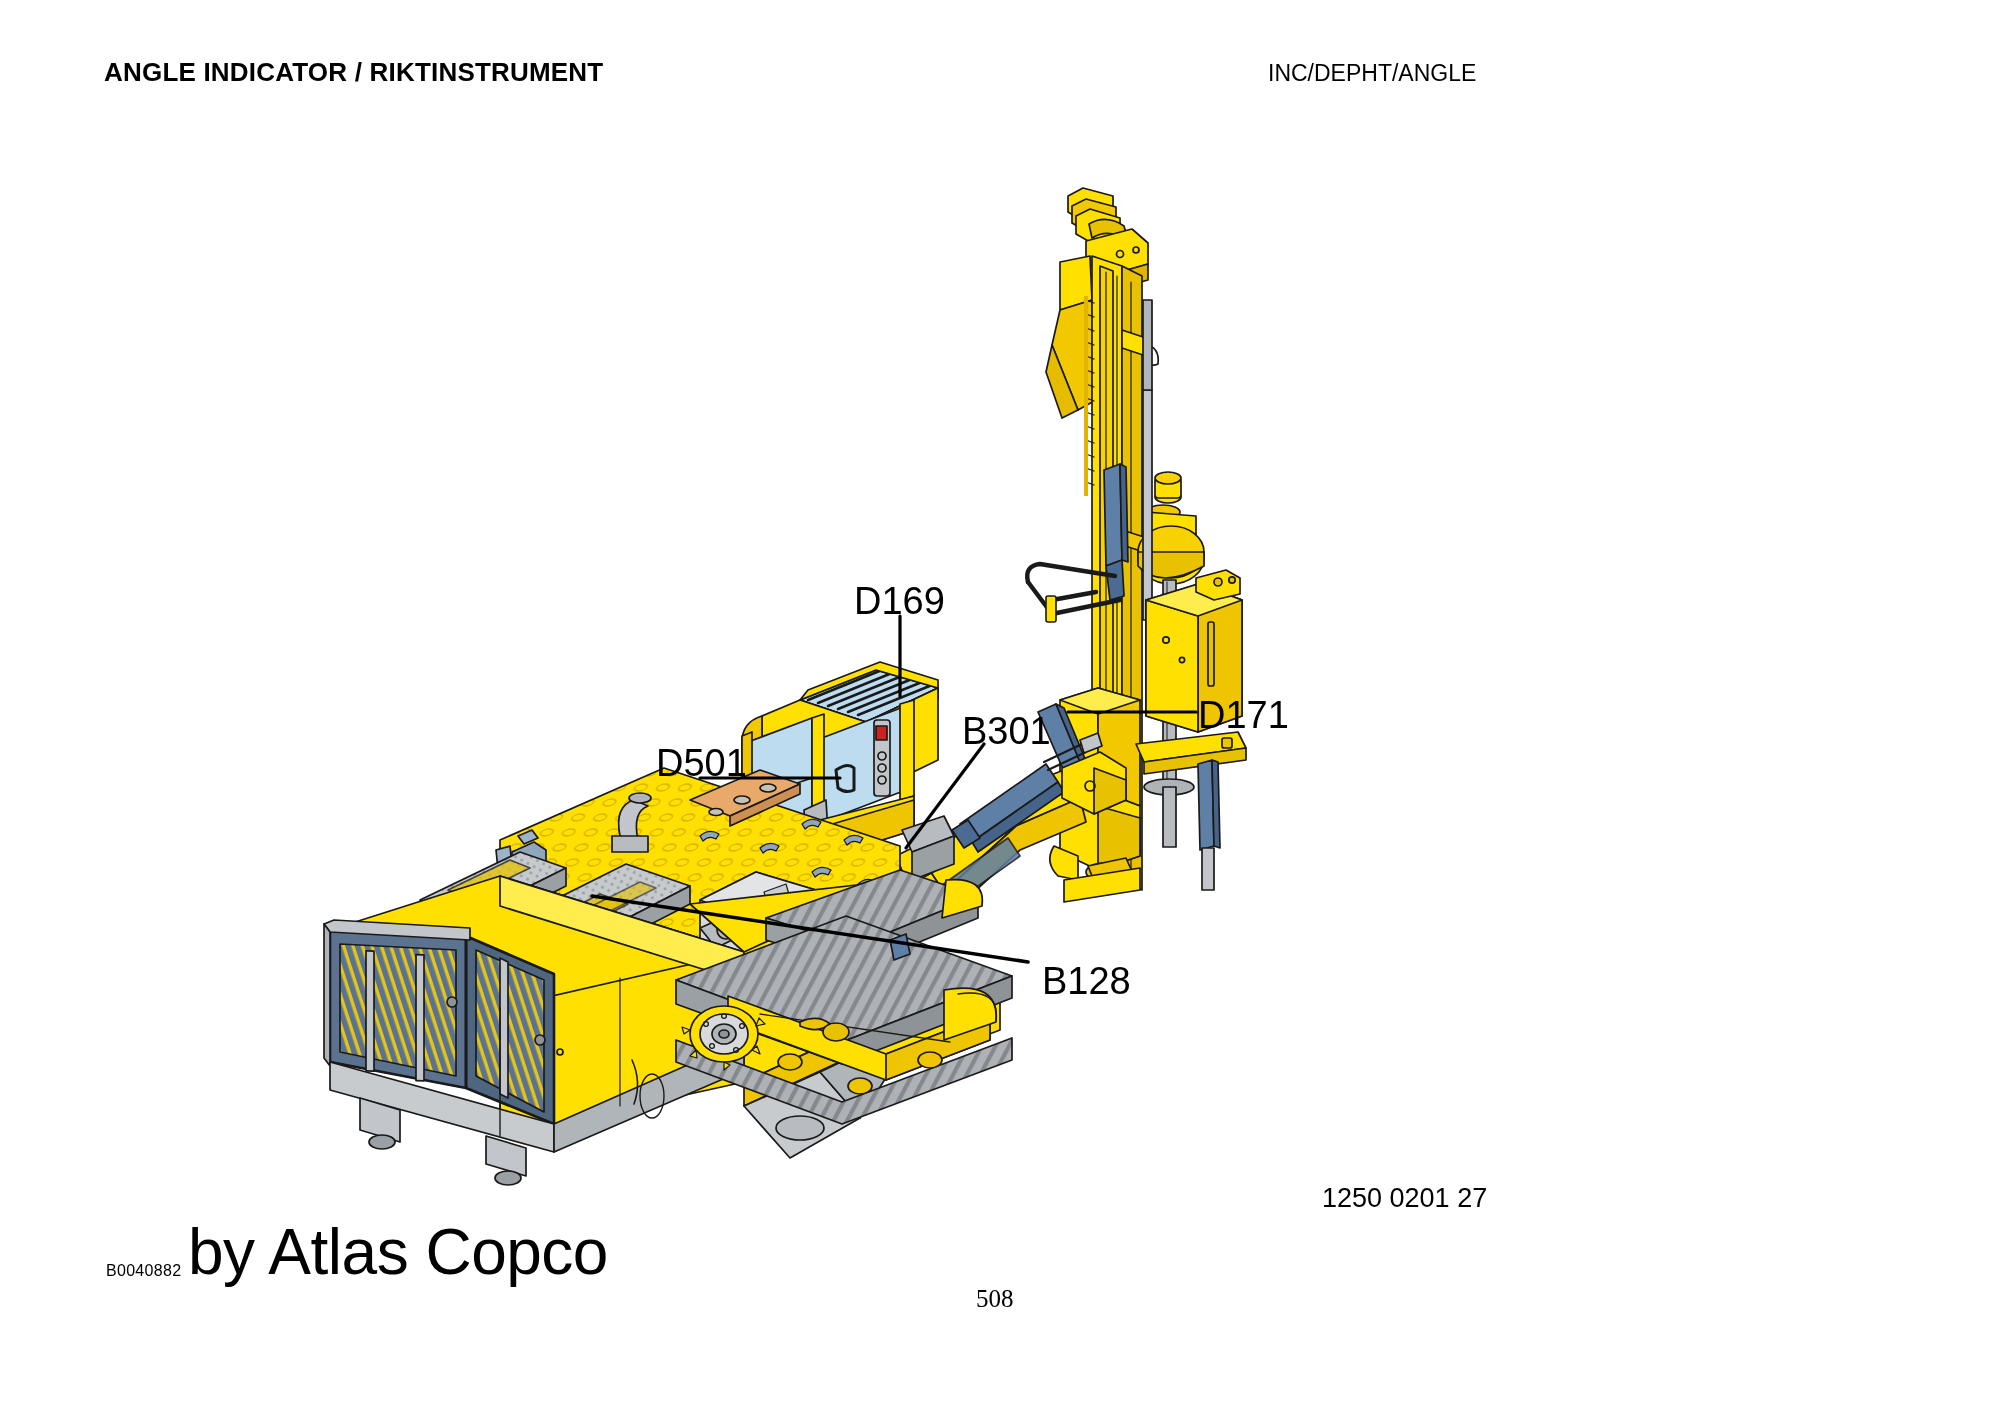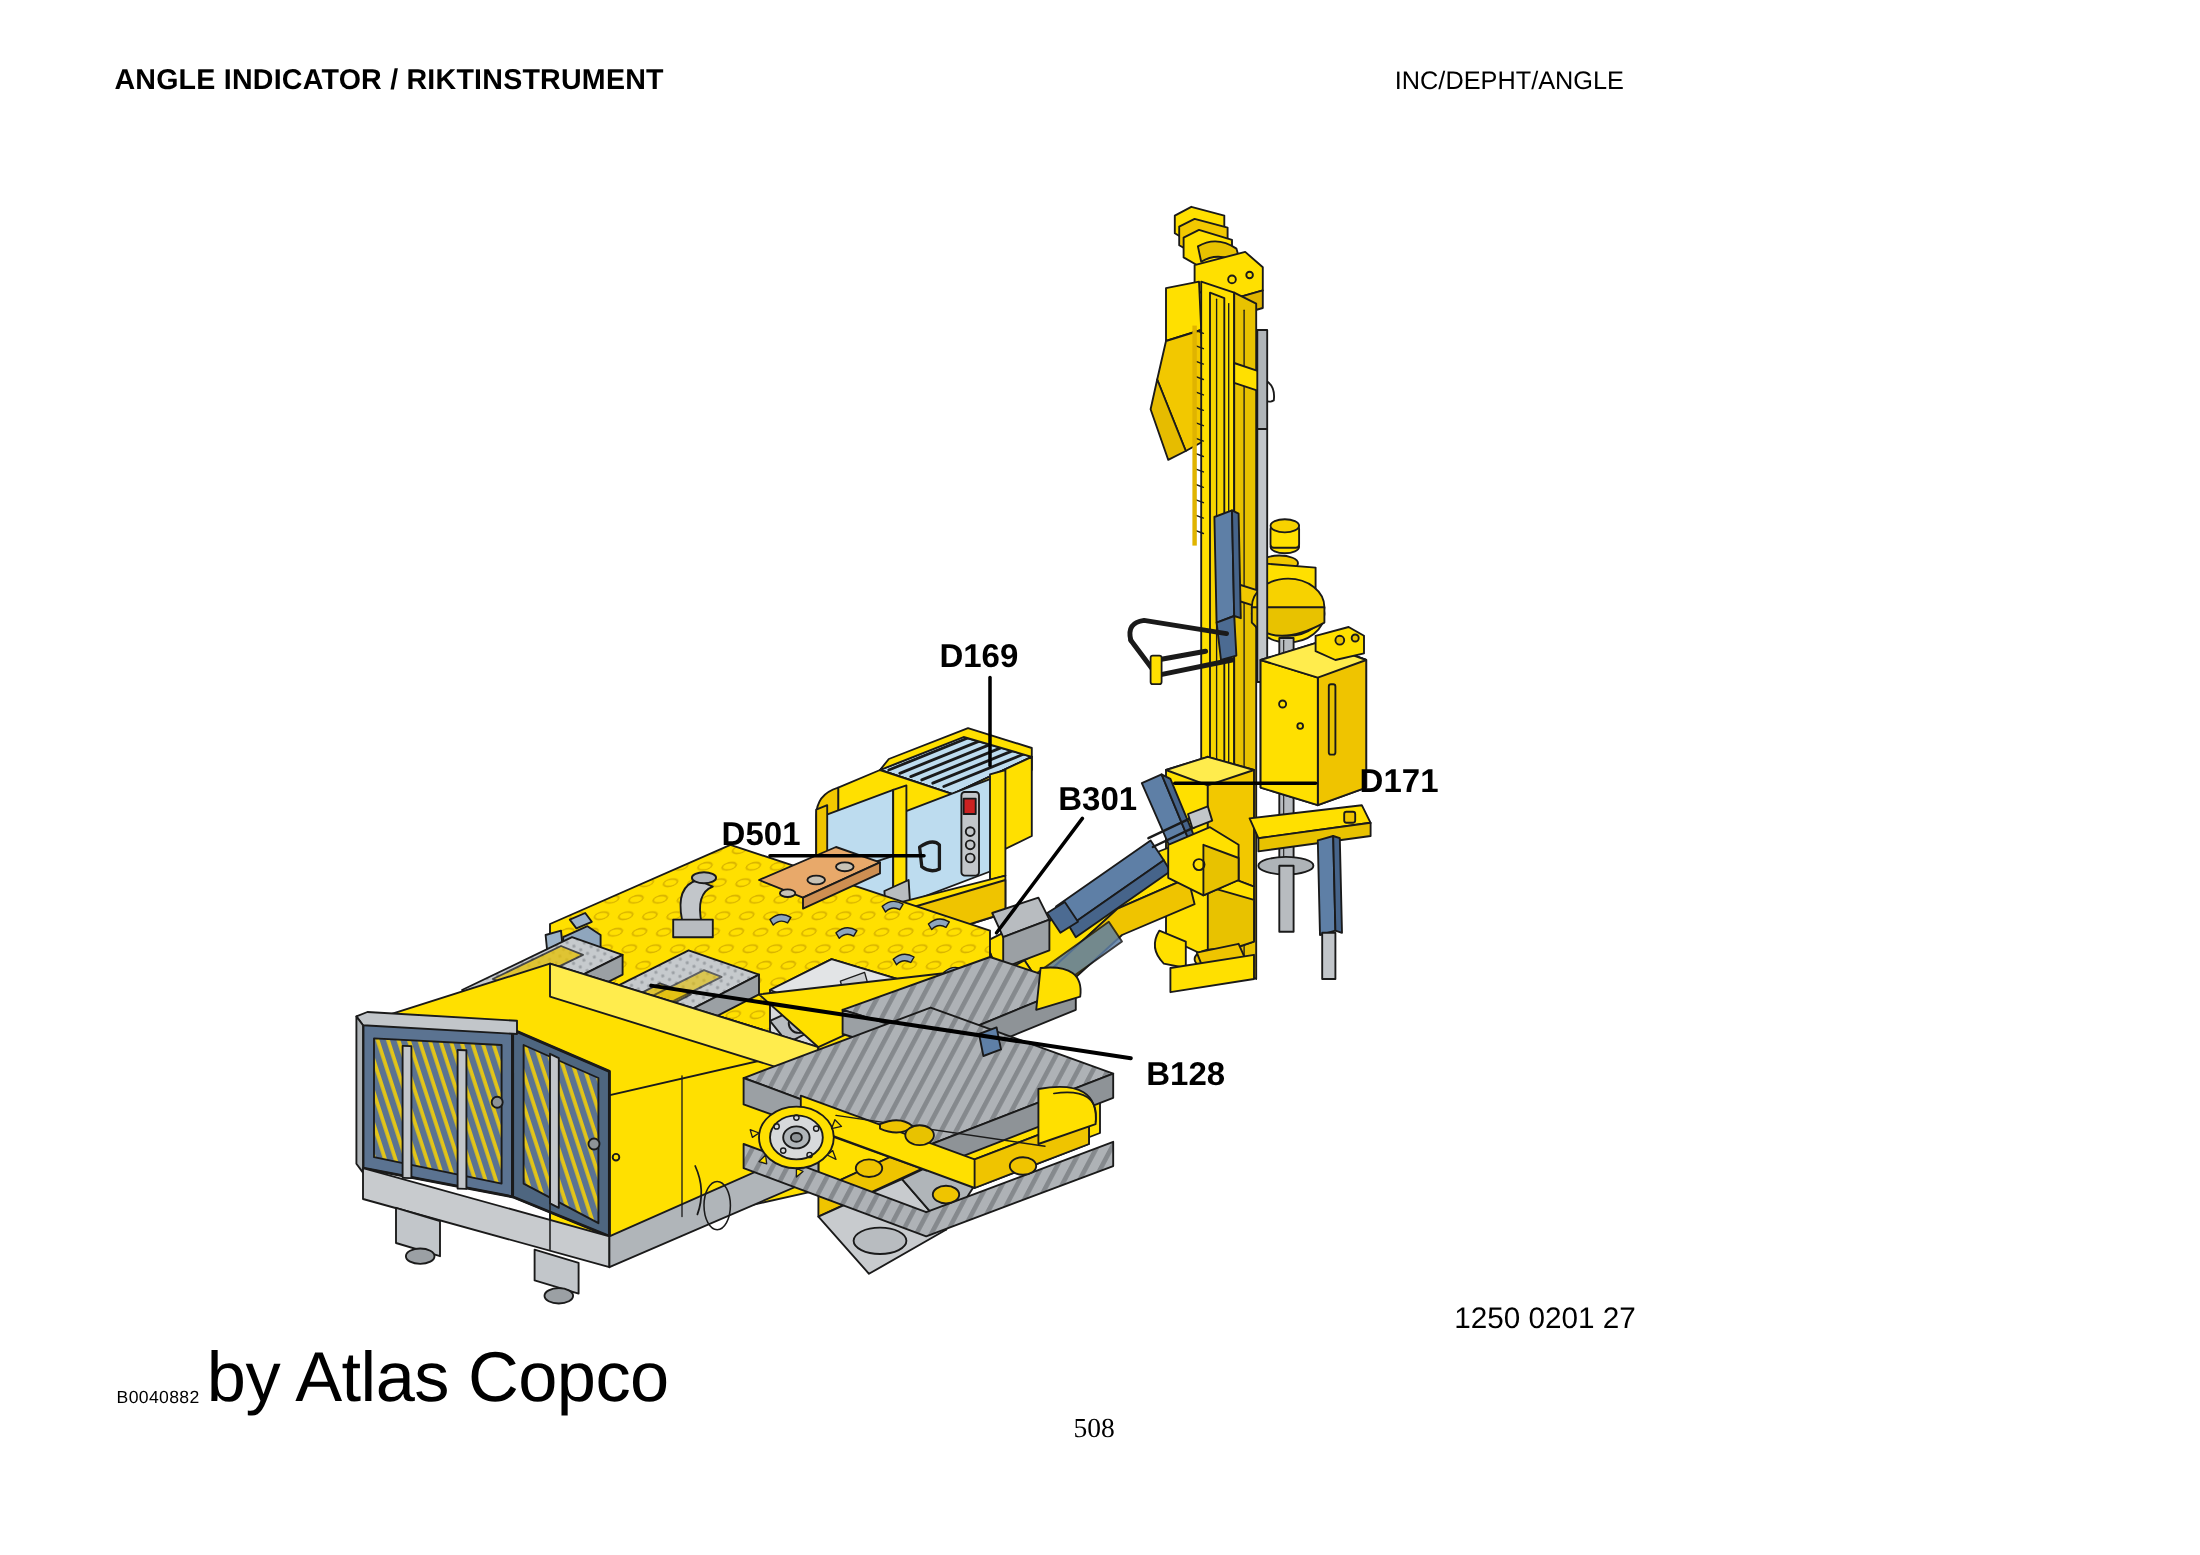--- a/index.html
+++ b/index.html
@@ -64,22 +64,22 @@
     position: absolute;
     left: 188px;
     top: 1215px;
     font-size: 64px;
     font-weight: normal;
     letter-spacing: -0.5px;
     white-space: nowrap;
   }
   .callout {
     position: absolute;
-    font-size: 30px;
-    font-weight: bold;
+    font-size: 38px;
+    font-weight: normal;
     white-space: nowrap;
   }
   #fig {
     position: absolute;
     left: 0;
     top: 0;
     width: 2000px;
     height: 1414px;
   }
 </style>
@@ -463,21 +463,21 @@
         <path d="M1196 712 L1068 712" stroke-width="3.2"></path>
 
         <path d="M592 896 L1028 962" stroke-width="3.6"></path>
       </g>
     </g>
   </svg>
 
   <div class="callout" style="left:854px; top:580px;">D169</div>
   <div class="callout" style="left:628px; top:742px;margin-left:28px;">D501</div>
   <div class="callout" style="left:962px; top:710px;">B301</div>
-  <div class="callout" style="left:1236px; top:694px;text-align:right;">D171</div>
+  <div class="callout" style="left:1198px; top:694px;text-align:right;">D171</div>
   <div class="callout" style="left:1042px; top:960px;">B128</div>
 
   <div class="part-number">1250 0201 27</div>
   <div class="page-number">508</div>
   <div class="doc-code">B0040882</div>
   <div class="brand">by Atlas Copco</div>
 
 </div>
 
 </body></html>

